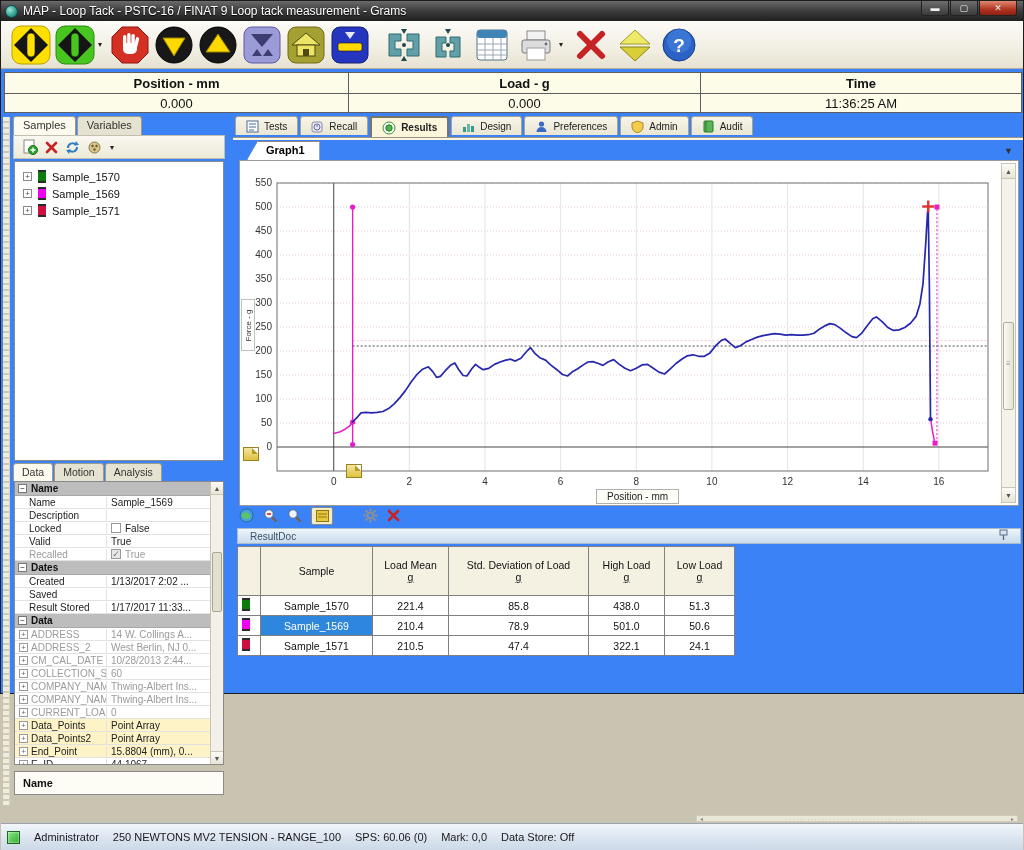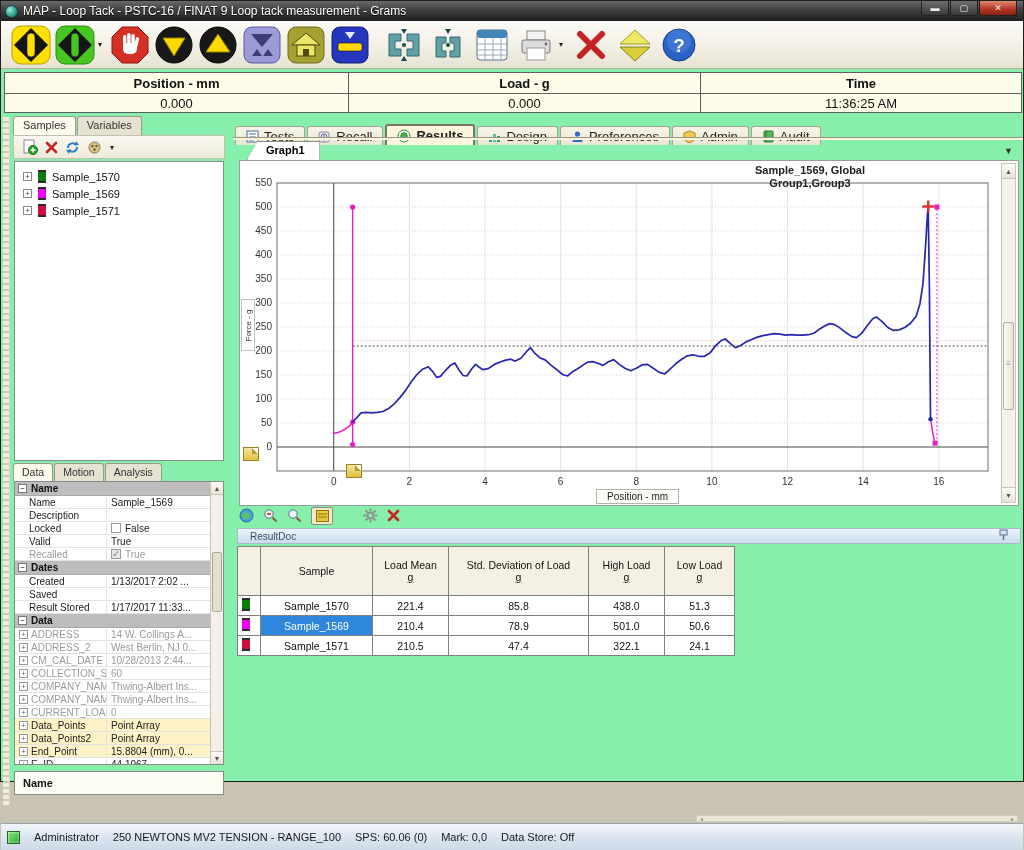--- a/index.html
+++ b/index.html
@@ -1,17 +1,17 @@
 <!DOCTYPE html>
 <html><head>
 <meta charset="utf-8">
 <style>
   * { margin:0; padding:0; box-sizing:border-box; }
   html,body { width:1024px; height:850px; font-family:"Liberation Sans", sans-serif; background:#c9c3b2; overflow:hidden; }
-  .window { position:absolute; left:0; top:0; width:1024px; height:782px; border:1px solid #1d1d1d; background:#86efac; }
+  .window { position:absolute; left:0; top:0; width:1024px; height:694px; border:1px solid #1d1d1d; background:#3b82f6; }
 
   
   .titlebar { position:absolute; left:0; top:0; width:100%; height:20px;
     background:linear-gradient(#6a6a6a,#3f3f3f 45%,#1f1f1f); color:#fff; display:flex; align-items:center; }
   .app-icon { width:13px; height:13px; border-radius:50%; margin:0 5px 0 4px;
     background:radial-gradient(circle at 35% 35%, #9fe8d8, #2e9e8e 60%, #1c6e74); border:1px solid #0d4a50; }
   .titletext { font-size:12px; text-shadow:0 1px 1px #000; }
   .winbtns { position:absolute; right:6px; top:0; display:flex; }
   .winbtn { width:28px; height:15px; display:flex; align-items:center; justify-content:center;
     font-size:9px; color:#eee; background:linear-gradient(#6d6d6d,#3a3a3a); border:1px solid #222; border-top:none; border-radius:0 0 3px 3px; margin-left:1px; cursor:default; }
@@ -59,21 +59,21 @@
   .pg-value { flex:1; padding-left:4px; color:#222; white-space:nowrap; overflow:hidden; display:flex; align-items:center; }
   .pg-row.dim .pg-label, .pg-row.dim .pg-value { color:#9b9b9b; }
   .pg-row.yellow { background:#fdf3c6; }
   .pg-row .plus { width:9px; height:9px; border:1px solid #999; background:#fff; font-size:8px; line-height:7px; text-align:center; color:#666; margin:0 3px 0 2px; flex:none; font-style:normal; }
   .pg-label.withplus { display:flex; align-items:center; padding-left:2px; }
   .cb { width:10px; height:10px; border:1px solid #999; background:#fff; margin-right:4px; flex:none; }
   .cb.checked { background:#e8e8e8; color:#777; font-size:9px; line-height:9px; text-align:center; }
   .pg-footer { position:absolute; left:13px; top:770px; width:210px; height:24px; border:1px solid #8a8a8a; background:#fdfdf6; font-size:11px; font-weight:bold; display:flex; align-items:center; padding-left:8px; color:#111; }
 
   
-  .mtabs { position:absolute; left:234px; top:123px; height:21px; display:flex; font-size:13px; align-items:flex-end; }
+  .mtabs { position:absolute; left:234px; top:115px; height:21px; display:flex; font-size:10px; align-items:flex-start; }
   .mtab { height:19px; display:flex; align-items:center; gap:5px; padding:0 10px; border:1px solid #a8a292; border-bottom:none; border-radius:3px 3px 0 0; background:linear-gradient(#f8f5e8,#eae6d4); color:#222; margin-right:2px; }
   .mtab.active { height:21px; background:#fdf6dc; border:2px solid #7a7466; border-bottom:none; font-weight:bold; }
   .mtab svg { display:block; }
   .mtabline { position:absolute; left:232px; top:136px; width:790px; height:3px; background:#fdf6dc; border-top:1px solid #9a9486; }
 
   .gtabrow { position:absolute; left:234px; top:140px; width:786px; height:19px; }
   .gtab { position:absolute; left:12px; top:0; height:19px; padding:2px 14px 0 18px; background:#fff; border:1px solid #8a8a8a; border-bottom:none; font-size:11px; font-weight:bold; clip-path:polygon(0 100%, 11px 0, 100% 0, 100% 100%); }
   .gtab-caret { position:absolute; right:8px; top:5px; font-size:9px; color:#333; }
 
   
@@ -592,24 +592,20 @@
         <line x1="696.9441489361701" x2="696.9441489361701" y1="282.16" y2="46" stroke="#e61ec8" stroke-width="1" stroke-dasharray="2 2"></line>
         <polyline points="93.7,272.6 99.4,271.1 105.1,268.2 109.6,264.9 112.6,261.0" fill="none" stroke="#e61ec8" stroke-width="1.6" stroke-linejoin="round" stroke-linecap="round"></polyline>
         <polyline points="112.6,261.0 116.4,257.2 121.0,251.9 125.9,251.4 131.5,251.9 137.2,251.4 142.9,250.5 148.6,247.6 154.2,242.8 159.9,236.6 165.6,229.4 171.3,220.7 176.9,213.5 182.6,208.2 188.3,205.8 192.8,210.6 196.6,216.4 200.4,215.4 205.3,209.7 211.0,203.9 214.8,202.0 218.5,208.2 223.1,214.5 226.9,215.0 231.8,207.8 235.6,203.4 239.3,206.3 243.1,208.7 248.8,207.3 254.5,203.4 260.1,201.0 265.8,199.1 270.7,198.2 275.3,200.1 280.9,197.2 286.6,190.5 290.4,186.6 294.9,192.4 299.8,196.7 305.5,199.1 311.2,204.4 316.9,208.7 322.5,213.5 327.5,215.0 332.0,211.1 337.7,207.8 343.3,203.9 347.9,201.0 352.8,200.6 358.5,202.5 363.0,204.4 367.9,201.0 373.6,198.6 379.3,203.4 384.9,207.3 390.6,209.7 396.3,207.3 402.0,203.9 407.6,203.4 413.3,207.3 419.0,211.1 424.6,213.0 430.3,207.8 436.0,202.5 441.7,198.2 447.3,194.8 453.0,193.8 458.7,195.3 464.4,195.3 470.0,191.9 475.7,184.7 481.4,179.4 485.2,178.0 490.8,182.8 495.4,186.6 500.3,184.7 506.0,180.9 511.6,178.5 517.3,176.1 523.0,174.6 528.6,173.7 534.3,172.7 540.0,173.2 545.7,174.2 551.3,173.7 557.0,174.2 562.7,174.2 568.4,173.7 574.0,172.2 579.7,167.9 585.4,164.6 589.9,162.6 594.8,163.6 600.5,167.4 606.2,171.8 611.9,175.6 616.4,176.6 621.3,172.7 627.0,165.0 632.7,157.8 636.4,155.9 642.1,160.7 647.8,166.5 653.5,169.4 659.1,168.9 664.8,166.5 670.5,162.2 676.1,155.4 679.9,143.0 683.0,122.8 685.6,84.4 687.5,52.2 688.2,45.5 689.4,127.6 690.5,257.2" fill="none" stroke="#2626ae" stroke-width="1.7" stroke-linejoin="round" stroke-linecap="round"></polyline>
         <polyline points="690.5,257.2 692.4,269.7 694.3,279.3" fill="none" stroke="#e61ec8" stroke-width="1.5" stroke-linejoin="round" stroke-linecap="round"></polyline>
         <rect x="694.4441489361701" y="43.5" width="5" height="5" fill="#e61ec8"></rect>
         <rect x="692.5531914893617" y="279.66" width="5" height="5" fill="#e61ec8"></rect>
         <circle cx="690.5148936170212" cy="258.15999999999997" r="2.2" fill="#2626ae"></circle>
         <line x1="682.2457446808511" x2="694.2457446808511" y1="45.519999999999996" y2="45.519999999999996" stroke="#e23030" stroke-width="2.4"></line>
         <line x1="688.2457446808511" x2="688.2457446808511" y1="39.519999999999996" y2="51.519999999999996" stroke="#e23030" stroke-width="2.4"></line>
       </svg>
-    <div class="chart-title">
-      <div>Sample_1569, Global</div>
-      <div>Group1,Group3</div>
-    </div>
     <div class="ylabel-box">
         <span>Force - g</span>
       </div>
     <div class="xlabel-box">Position - mm</div>
     <div class="mini-note" style="left:3px; top:286px;"></div>
     <div class="mini-note" style="left:106px; top:303px;"></div>
     <div class="gscroll">
       <div class="sb-arrow">▲</div>
       <div class="gthumb"></div>
       <div class="sb-arrow bottom">▼</div>

